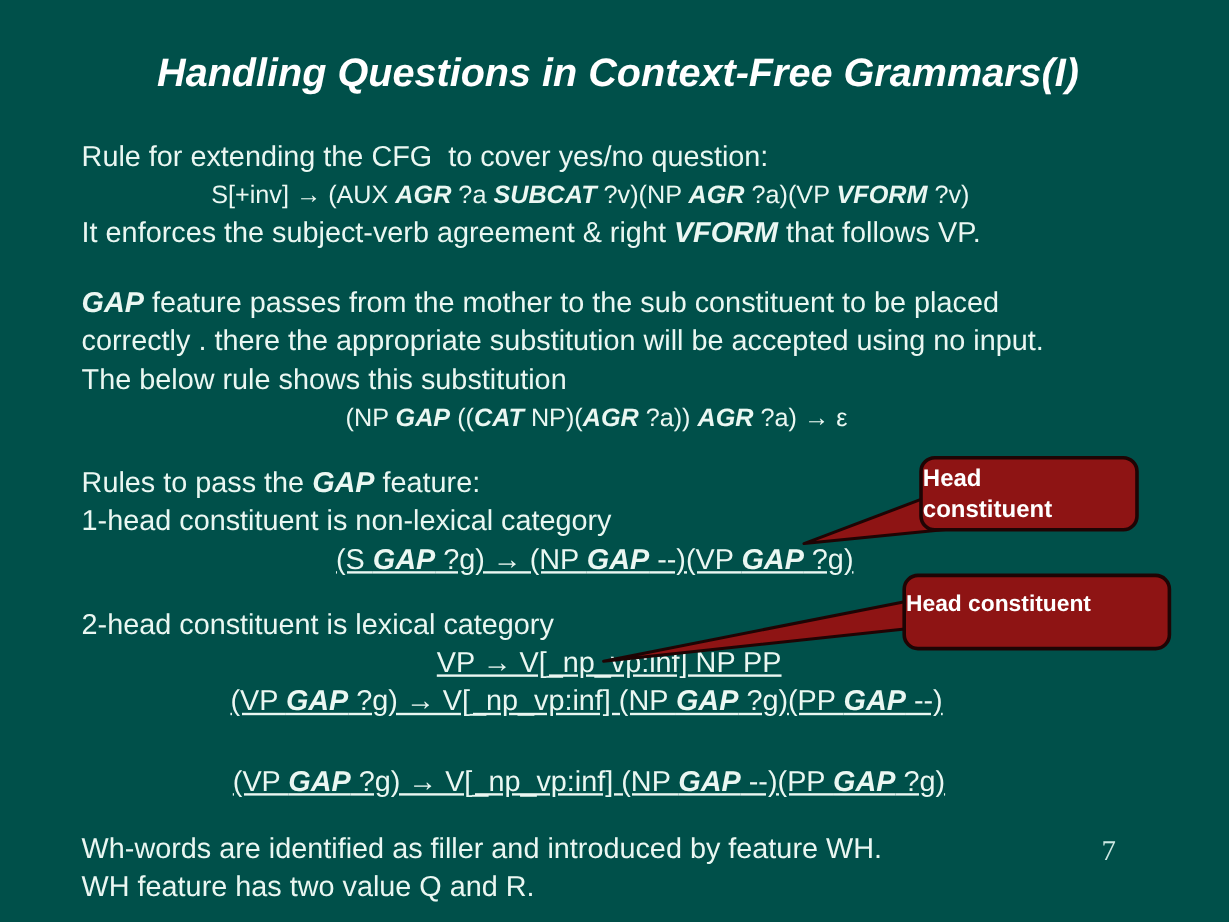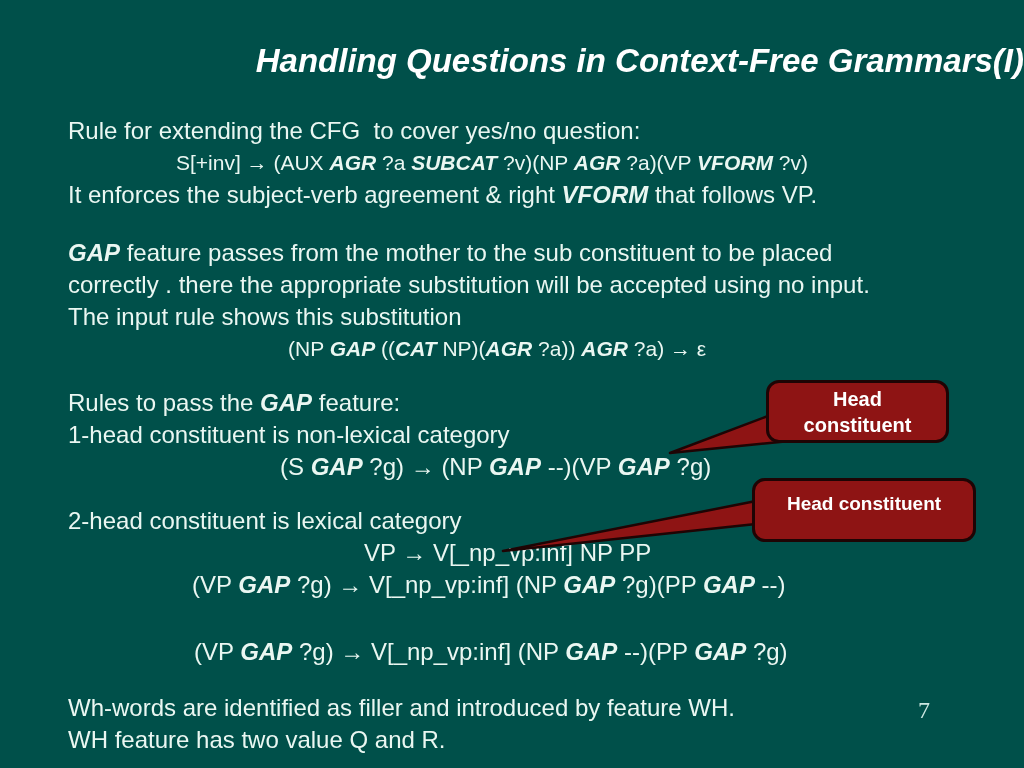--- a/index.html
+++ b/index.html
@@ -14,43 +14,43 @@
   html,body{margin:0;padding:0;}
   body{
     width:1024px;height:768px;overflow:hidden;
     background:var(--bg);
     font-family:"Liberation Sans","DejaVu Sans",sans-serif;
     position:relative;
   }
   .slide{position:absolute;inset:0;}
   .slide-title{
     position:absolute;left:6px;right:0;top:42px;
-    text-align:right;
+    text-align:center;
     font-size:33px;font-weight:bold;font-style:italic;
     color:var(--title-text);
     letter-spacing:0px;
   }
   .slide-body{
     position:absolute;left:68px;top:115px;right:20px;
     color:var(--body-text);
   }
   .line{white-space:pre;}
   .line.body{font-size:24px;line-height:32px;}
-  .line.formula{font-size:24px;line-height:32px;}
+  .line.formula{font-size:24px;line-height:32px;text-decoration:underline;}
   .line.formula-sm{font-size:21px;line-height:32px;}
   .feature{font-weight:bold;font-style:italic;}
   .tails{position:absolute;left:0;top:0;width:1024px;height:768px;pointer-events:none;}
   .callout{
     position:absolute;
     background:var(--callout-fill);
     border:3px solid var(--callout-border);
     border-radius:13px;
     color:var(--callout-text);
     font-weight:bold;
-    text-align:center;
+    text-align:left;
     box-sizing:border-box;
   }
   .callout-1{
     left:766px;top:380px;width:183px;height:63px;
     font-size:20px;line-height:26px;
     padding-top:3px;
   }
   .callout-2{
     left:752px;top:478px;width:224px;height:64px;
     font-size:19px;line-height:45px;
@@ -68,21 +68,21 @@
 
   <div class="slide-title">Handling Questions in Context-Free Grammars(I)</div>
 
   <div class="slide-body">
       <div class="line body"><span>Rule for extending the CFG  to cover yes/no question:</span></div>
       <div class="line formula-sm" style="padding-left: 108px;"><span>S[+inv] → (AUX </span><span class="feature">AGR</span><span> ?a </span><span class="feature">SUBCAT</span><span> ?v)(NP </span><span class="feature">AGR</span><span> ?a)(VP </span><span class="feature">VFORM</span><span> ?v)</span></div>
       <div class="line body"><span>It enforces the subject-verb agreement &amp; right </span><span class="feature">VFORM</span><span> that follows VP.</span></div>
       <div class="spacer" style="height: 26px;"></div>
       <div class="line body"><span class="feature">GAP</span><span> feature passes from the mother to the sub constituent to be placed</span></div>
       <div class="line body"><span>correctly . there the appropriate substitution will be accepted using no input.</span></div>
-      <div class="line body"><span>The input rule shows this substitution</span></div>
+      <div class="line body"><span>The below rule shows this substitution</span></div>
       <div class="line formula-sm" style="padding-left: 220px;"><span>(NP </span><span class="feature">GAP</span><span> ((</span><span class="feature">CAT</span><span> NP)(</span><span class="feature">AGR</span><span> ?a)) </span><span class="feature">AGR</span><span> ?a) → ε</span></div>
       <div class="spacer" style="height: 22px;"></div>
       <div class="line body"><span>Rules to pass the </span><span class="feature">GAP</span><span> feature:</span></div>
       <div class="line body"><span>1-head constituent is non-lexical category</span></div>
       <div class="line formula" style="padding-left: 212px;"><span>(S </span><span class="feature">GAP</span><span> ?g) → (NP </span><span class="feature">GAP</span><span> --)(VP </span><span class="feature">GAP</span><span> ?g)</span></div>
       <div class="spacer" style="height: 22px;"></div>
       <div class="line body"><span>2-head constituent is lexical category</span></div>
       <div class="line formula" style="padding-left: 296px;"><span>VP → V[_np_vp:inf] NP PP</span></div>
       <div class="line formula" style="padding-left: 124px;"><span>(VP </span><span class="feature">GAP</span><span> ?g) → V[_np_vp:inf] (NP </span><span class="feature">GAP</span><span> ?g)(PP </span><span class="feature">GAP</span><span> --)</span></div>
       <div class="line formula" style="padding-left: 126px; margin-top: 35px;"><span>(VP </span><span class="feature">GAP</span><span> ?g) → V[_np_vp:inf] (NP </span><span class="feature">GAP</span><span> --)(PP </span><span class="feature">GAP</span><span> ?g)</span></div>

